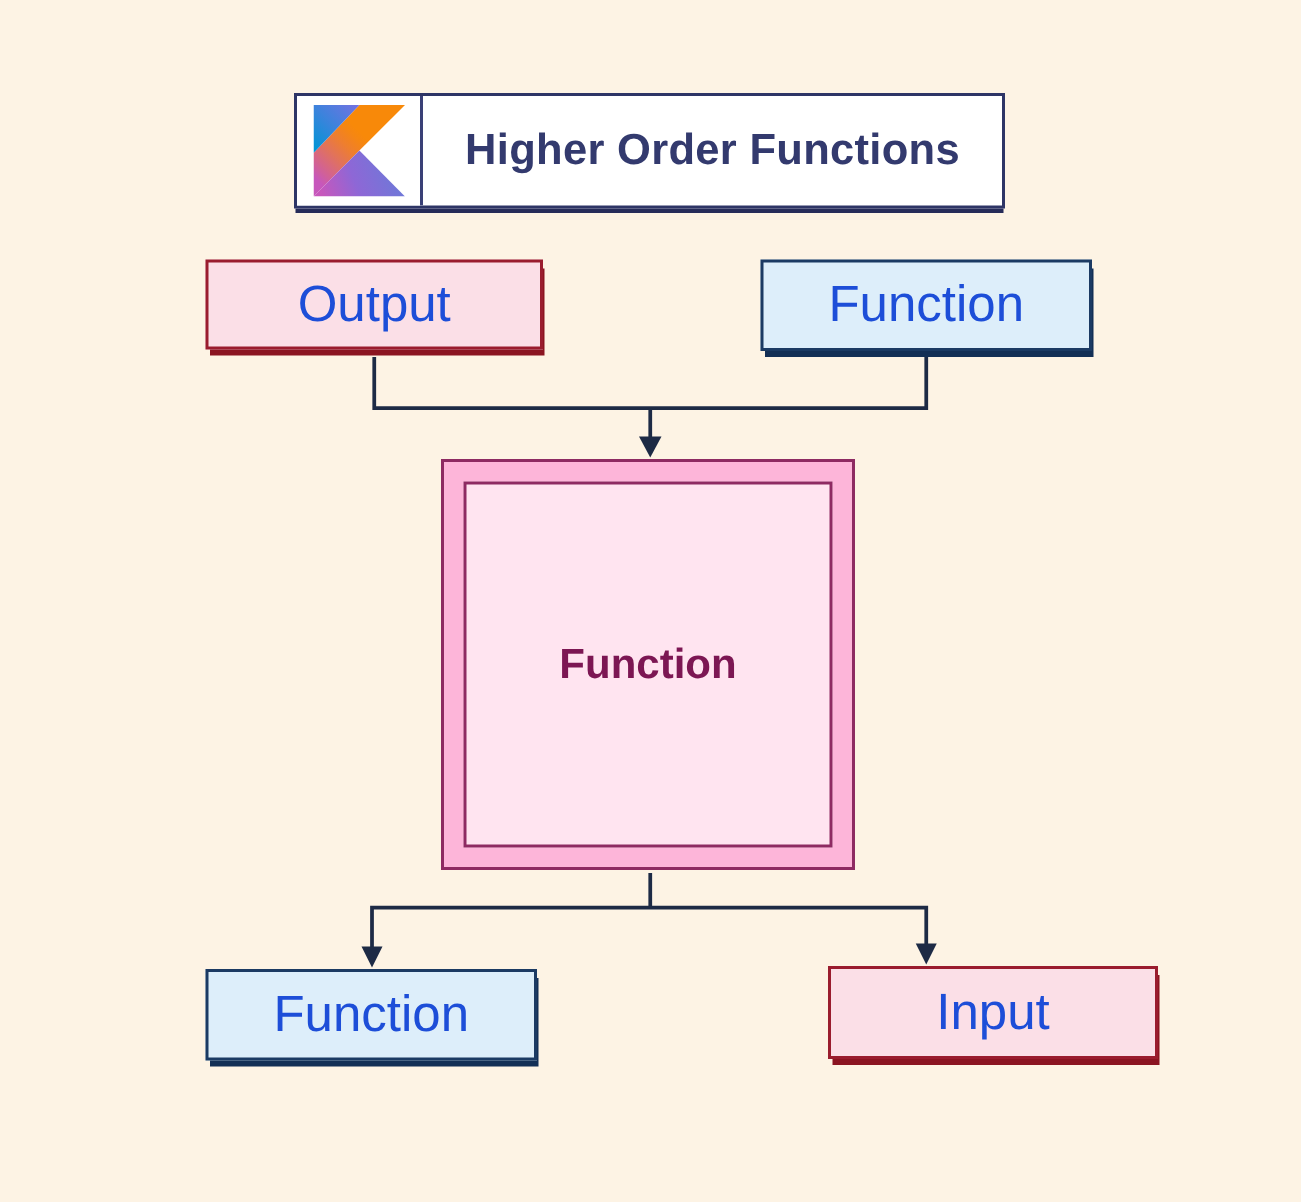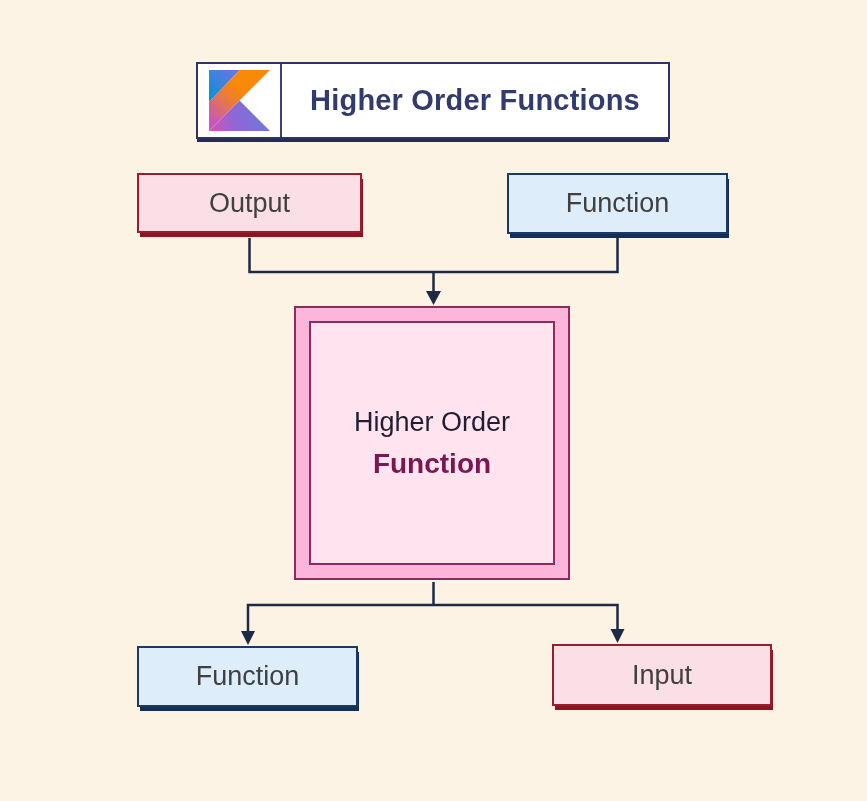--- a/index.html
+++ b/index.html
@@ -47,22 +47,22 @@
     letter-spacing: 0.2px;
   }
 
   
   .node {
     position: absolute;
     box-sizing: border-box;
     display: flex;
     align-items: center;
     justify-content: center;
-    font-size: 27px;
-    color: #404040;
+    font-size: 34px;
+    color: #1d4ed8;
   }
   .node.pink {
     background: #fbdfe7;
     border: 2px solid #9a1c2e;
     box-shadow: 2px 5px 0 -1px #8b1421;
   }
   .node.blue {
     background: #ddeefa;
     border: 2px solid #1b3a63;
     box-shadow: 2px 5px 0 -1px #132f55;
@@ -171,21 +171,20 @@
 
   <div class="node pink node-output">
     <span>Output</span>
   </div>
   <div class="node blue node-func-top">
     <span>Function</span>
   </div>
 
   <div class="hof-box">
     <div class="hof-inner">
-      <div class="hof-line1">Higher Order</div>
       <div class="hof-line2">Function</div>
     </div>
   </div>
 
   <div class="node blue node-func-bot">
     <span>Function</span>
   </div>
   <div class="node pink node-input">
     <span>Input</span>
   </div>

